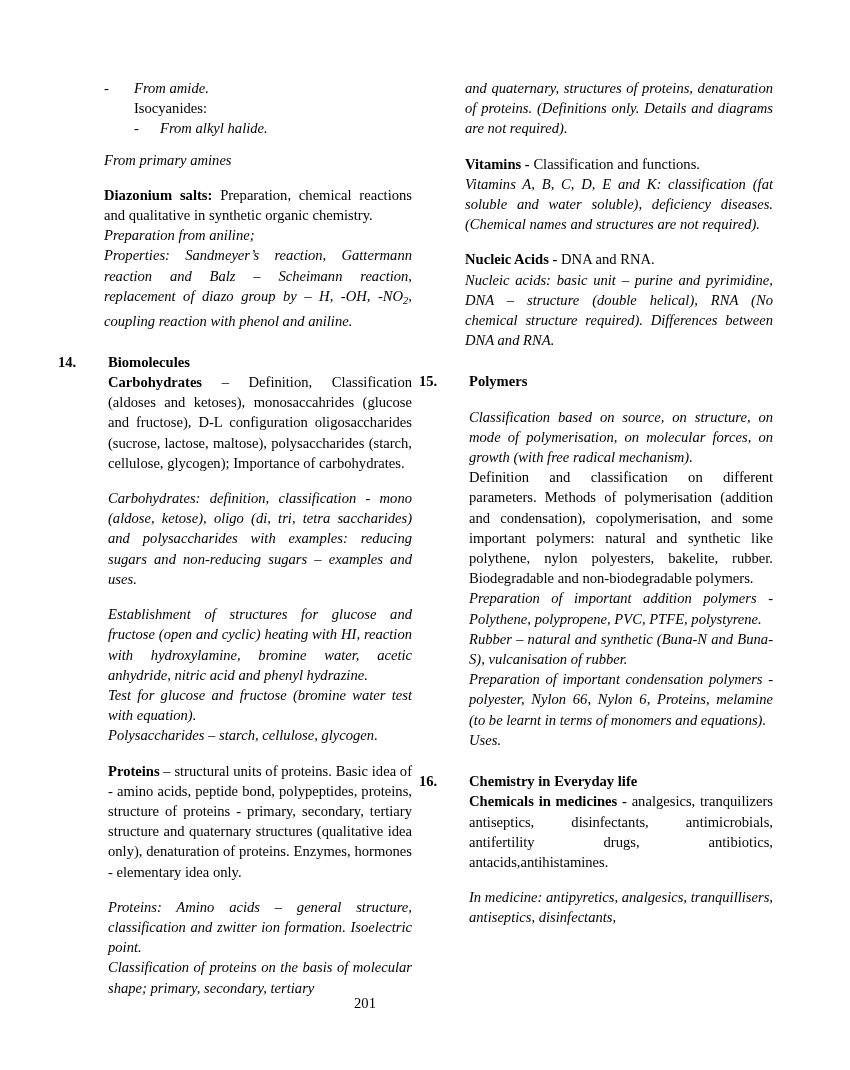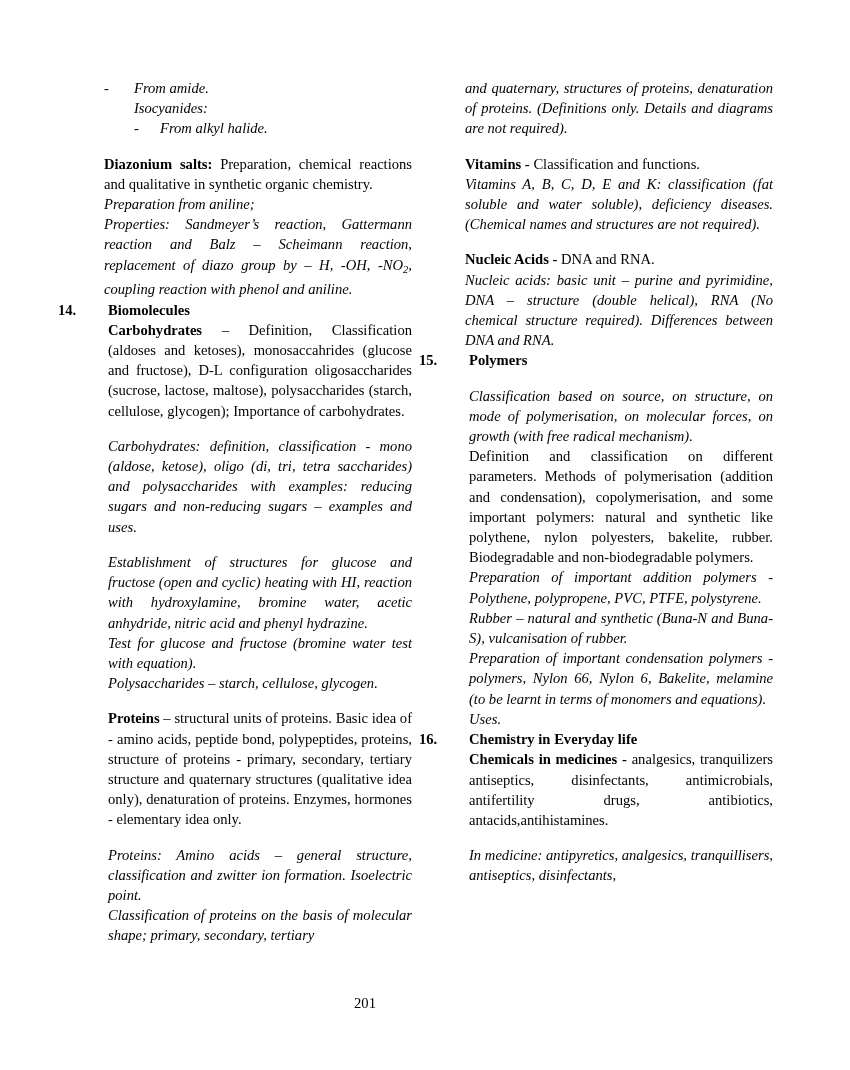--- a/index.html
+++ b/index.html
@@ -43,40 +43,39 @@
     text-align: justify;
     text-justify: inter-word;
     hyphens: none;
   }
   .it { font-style: italic; }
   .bd { font-weight: bold; }
 
   
   .gap-sm { margin-top: 11px; }
   .gap-md { margin-top: 15px; }
-  .gap-lg { }
+  .gap-lg { margin-top: 21px; }
 
   
   .dash-row {
     display: flex;
     font-size: 14.6px;
     line-height: 20.2px;
     font-style: italic;
   }
   .dash-row .mark {
     width: 30px;
     flex: 0 0 30px;
   }
   .dash-row.lvl2 { padding-left: 30px; }
   .dash-row.lvl2 .mark { width: 26px; flex: 0 0 26px; }
   .plain-indent {
     padding-left: 30px;
     font-size: 14.6px;
     line-height: 20.2px;
-    font-style: italic;
   }
 
   
   .sec {
     position: relative;
   }
   .sec .num {
     position: absolute;
     left: -46px;
     top: 0;
@@ -122,20 +121,21 @@
 
       <div class="plain-indent">
         <span>Isocyanides:</span>
       </div>
 
       <div class="dash-row lvl2">
         <span class="mark">-</span>
         <span>From alkyl halide.</span>
       </div>
 
+      <p class="p it gap-sm">From primary amines</p>
 
       <p class="p gap-md"><span class="bd">Diazonium salts:</span><span> Preparation, chemical reactions and qualitative in synthetic organic chemistry.</span></p>
 
       <p class="p it">Preparation from aniline;</p>
 
       <p class="p it"><span>Properties: Sandmeyer’s reaction, Gattermann reaction and Balz – Scheimann reaction, replacement of diazo group by – H, -OH, -NO</span><sub>2</sub><span>, coupling reaction with phenol and aniline.</span></p>
 
       <div class="sec gap-lg">
         <span class="num">14.</span>
         <div class="sec-title">Biomolecules</div>
@@ -180,21 +180,21 @@
 
         <div class="sec-body">
           <p class="p it gap-md">Classification based on source, on structure, on mode of polymerisation, on molecular forces, on growth (with free radical mechanism).</p>
 
           <p class="p">Definition and classification on different parameters. Methods of polymerisation (addition and condensation), copolymerisation, and some important polymers: natural and synthetic like polythene, nylon polyesters, bakelite, rubber. Biodegradable and non-biodegradable polymers.</p>
 
           <p class="p it">Preparation of important addition polymers - Polythene, polypropene, PVC, PTFE, polystyrene.</p>
 
           <p class="p it">Rubber – natural and synthetic (Buna-N and Buna-S), vulcanisation of rubber.</p>
 
-          <p class="p it">Preparation of important condensation polymers - polymers, Nylon 66, Nylon 6, Bakelite, melamine (to be learnt in terms of monomers and equations).</p>
+          <p class="p it">Preparation of important condensation polymers - polyester, Nylon 66, Nylon 6, Proteins, melamine (to be learnt in terms of monomers and equations).</p>
 
 
           <p class="p it">Uses.</p>
         </div>
       </div>
 
       <div class="sec gap-lg">
         <span class="num">16.</span>
         <div class="sec-title">Chemistry in Everyday life</div>
 

